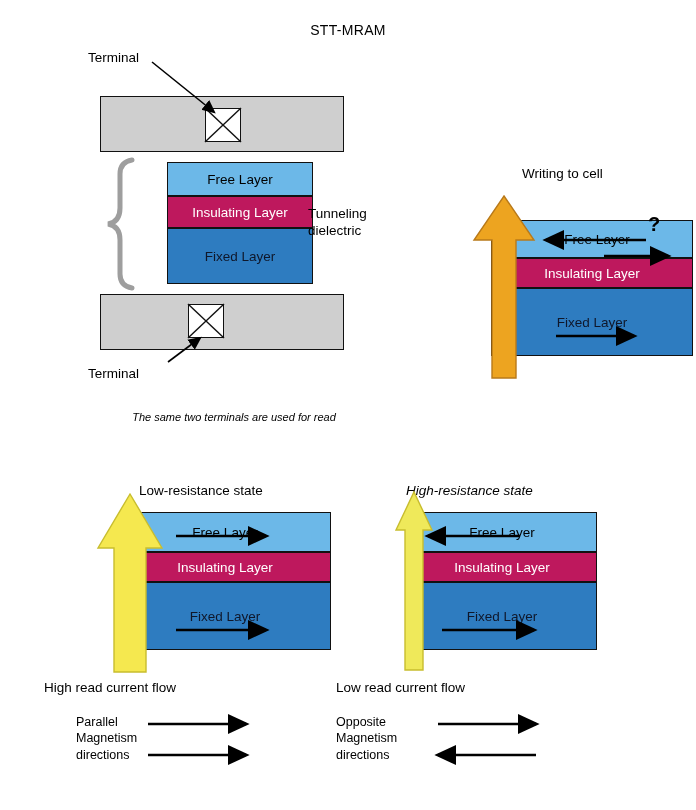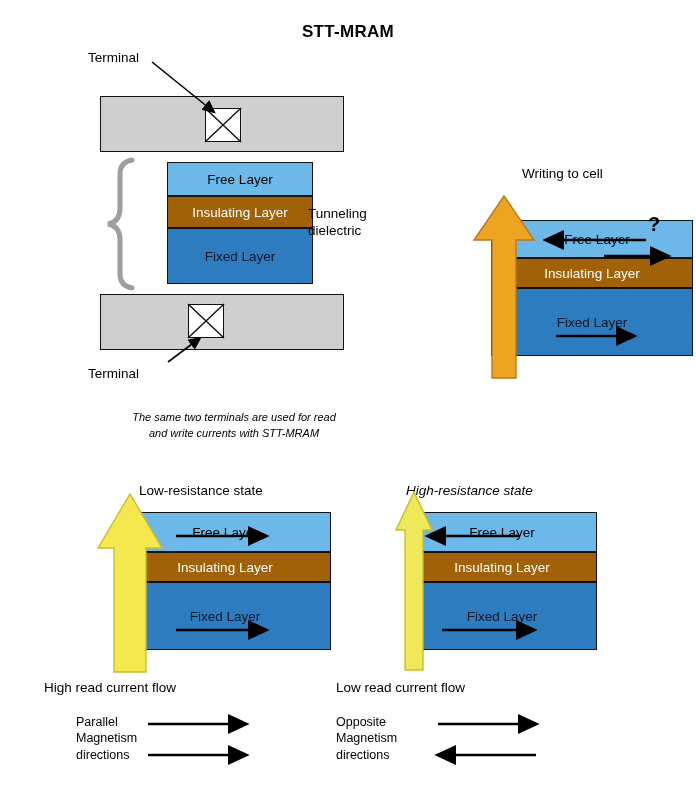--- a/index.html
+++ b/index.html
@@ -10,22 +10,22 @@
   body {
     width: 696px;
     height: 810px;
     position: relative;
     font-family: "Liberation Sans", sans-serif;
     color: #000000;
     overflow: hidden;
   }
   .abs { position: absolute; }
   .title {
-    font-weight: bold;
-    font-size: 17px;
+    font-weight: normal;
+    font-size: 14px;
     letter-spacing: 0.3px;
   }
   .lbl {
     font-size: 13.5px;
     line-height: 1.25;
   }
   .lbl-sm { font-size: 12.5px; line-height: 1.3; }
   .italic { font-style: italic; font-size: 11px; line-height: 1.45; }
   .center { text-align: center; }
 
@@ -35,21 +35,21 @@
     border: 1.6px solid #111111;
     display: flex;
     align-items: center;
     justify-content: center;
     color: #ffffff;
     font-size: 13.5px;
     font-weight: 500;
     margin-left: 19px;
   }
   .free   { background: #6cb8e8; color: #000; }
-  .insul  { background: #a16207; color: #fff; text-align: center; }
+  .insul  { background: #be185d; color: #fff; text-align: center; }
   .fixed  { background: #2e7cc0; color: #0f172a; }
   .terminal-block {
     box-sizing: border-box;
     background: #cfcfcf;
     border: 1.6px solid #111111;
   }
   .xbox {
     box-sizing: border-box;
     background: #ffffff;
     border: 1.6px solid #111111;
@@ -96,21 +96,20 @@
   <div class="layer free abs layer-text-left" style="left:472px; top:220px; width:202px; height:38px; justify-content:center;">Free Layer</div>
   <div class="layer insul abs" style="left:472px; top:258px; width:202px; height:30px;">Insulating Layer</div>
   <div class="layer fixed abs" style="left:472px; top:288px; width:202px; height:68px;">Fixed Layer</div>
 
   <div class="abs lbl" style="left:648px; top:212px; font-weight:bold; font-size:20px;">?</div>
 
 </div>
 
 <div class="abs italic center" style="left:24px; top:410px; width:420px;">
   <div>The same two terminals are used for read</div>
-  <div>and write currents with STT-MRAM</div>
 </div>
 
 <div class="abs" style="left:0; top:0; width:696px; height:810px;">
   <div class="abs lbl" style="left:139px; top:483px;">Low-resistance state</div>
 
   <div class="layer free abs" style="left:100px; top:512px; width:212px; height:40px;">Free Layer</div>
   <div class="layer insul abs" style="left:100px; top:552px; width:212px; height:30px;">Insulating Layer</div>
   <div class="layer fixed abs" style="left:100px; top:582px; width:212px; height:68px;">Fixed Layer</div>
 
   <div class="abs lbl" style="left:44px; top:680px;text-align:right;">High read current flow</div>

